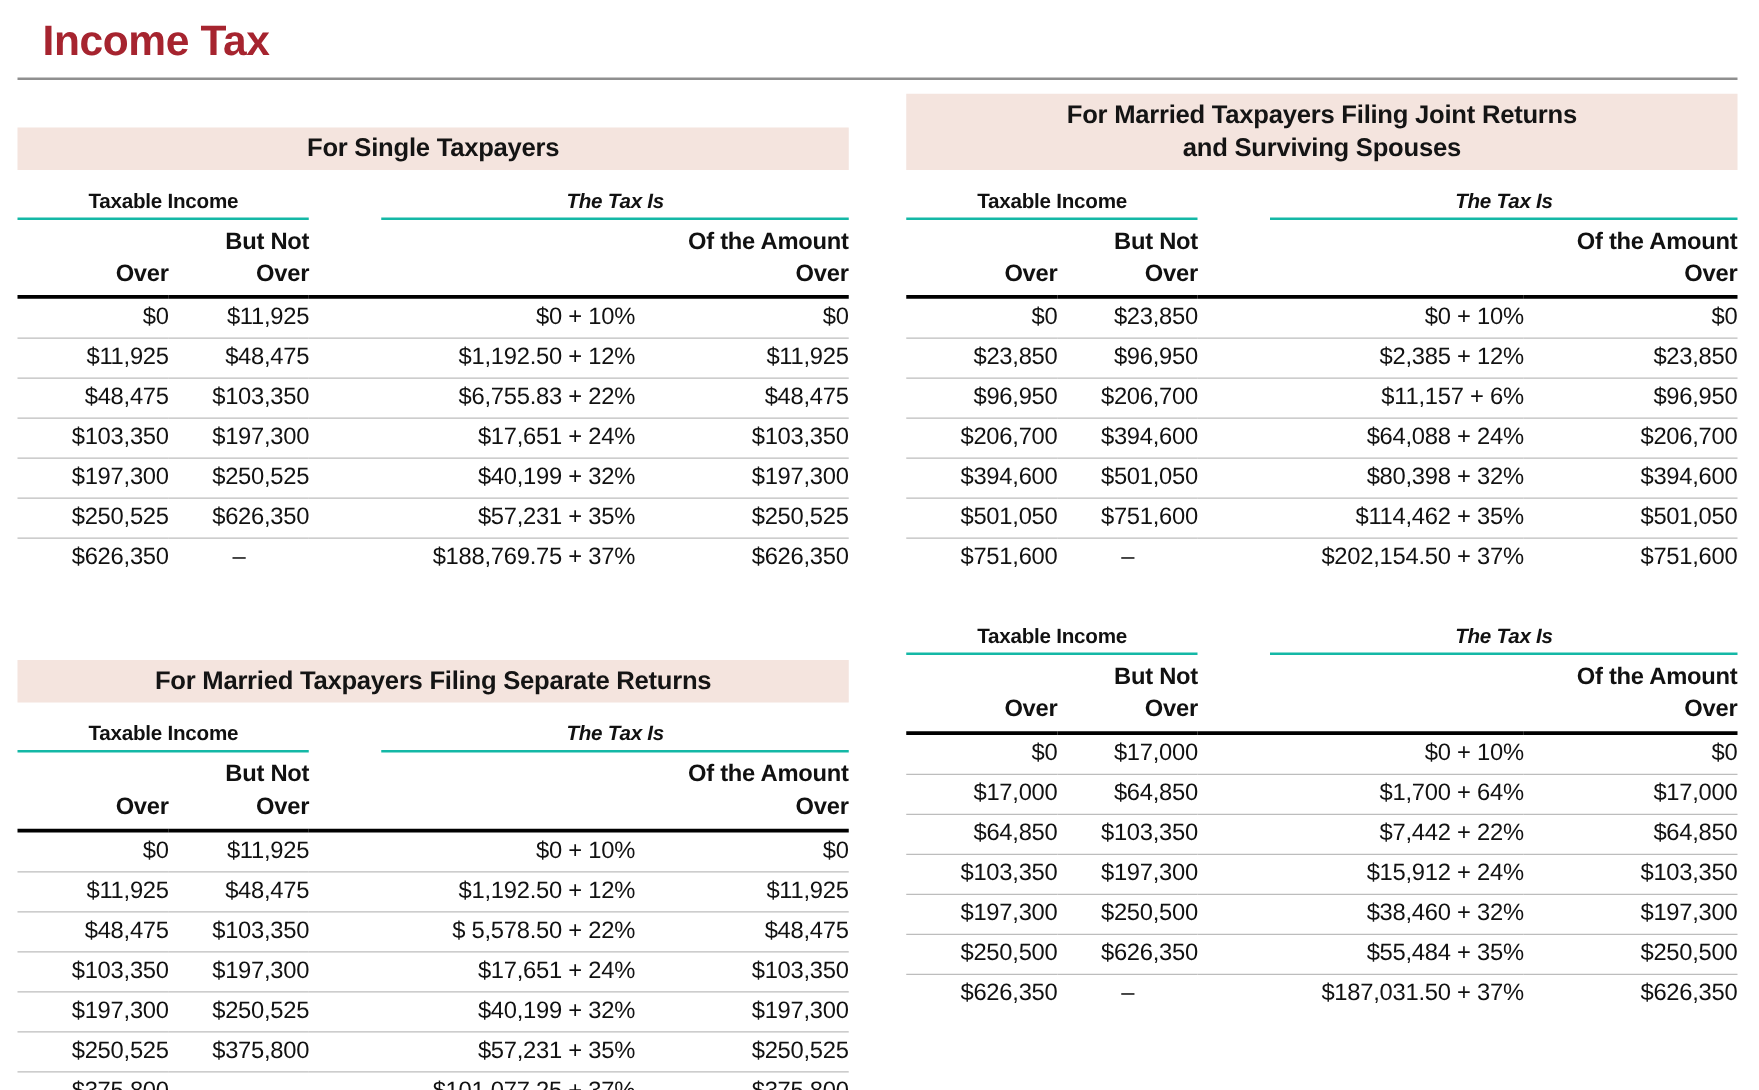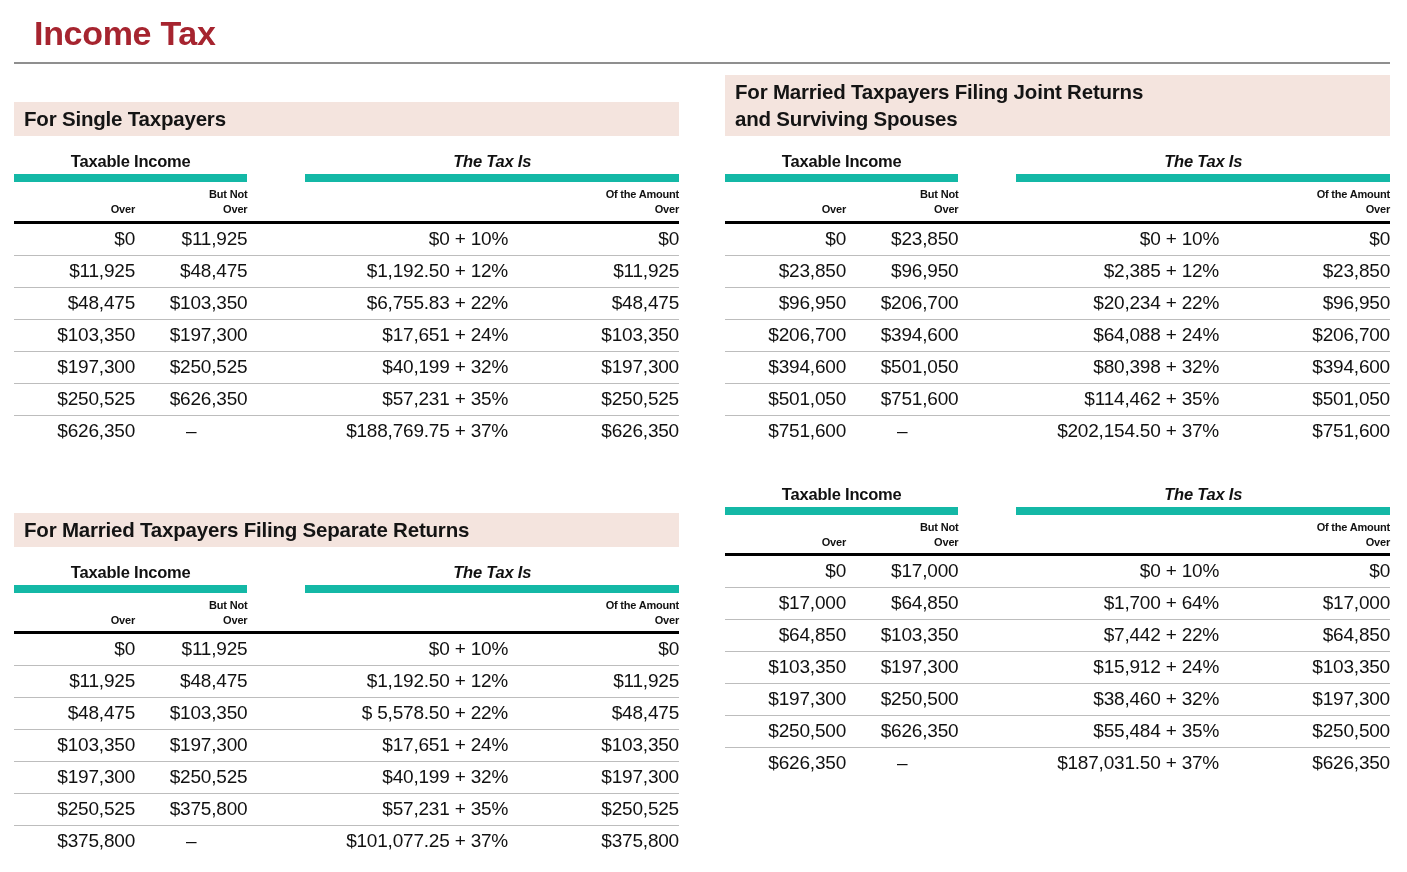--- a/index.html
+++ b/index.html
@@ -42,41 +42,42 @@
   .band {
     background: var(--band-bg);
     width: 100%;
     margin: 0;
     padding: 3px 10px 4px 10px;
     font-size: 20.5px;
     font-weight: bold;
     line-height: 27px;
     letter-spacing: -0.2px;
     color: #141414;
+    text-align: center;
   }
   .band span { display: block; }
   table {
     width: 100%;
     border-collapse: collapse;
     table-layout: fixed;
   }
   th, td { text-align: right; }
   .spanner-row th { padding: 0; vertical-align: bottom; }
   .spanner {
     font-size: 16.5px;
     font-weight: bold;
     text-align: center;
-    border-bottom: 8px solid #14b8a6;
+    border-bottom: 2px solid #14b8a6;
     padding-bottom: 3px;
     letter-spacing: -0.2px;
   }
   .sp-right { margin-left: 58px; font-style: italic; }
   .sub-row th {
     vertical-align: bottom;
-    font-size: 11px;
+    font-size: 19px;
     font-weight: bold;
     padding: 5px 0 4px 0;
     border-bottom: 3px solid #000;
     line-height: 1.35;
     letter-spacing: -0.2px;
   }
   .sub-row th span { display: block; }
   tbody td {
     font-size: 19px;
     padding: 4px 0 5px 0;
@@ -226,21 +227,21 @@
           </tr>
           <tr>
             <td>$23,850</td>
             <td>$96,950</td>
             <td>$2,385 + 12%</td>
             <td>$23,850</td>
           </tr>
           <tr>
             <td>$96,950</td>
             <td>$206,700</td>
-            <td>$20,234 + 22%</td>
+            <td>$11,157 + 6%</td>
             <td>$96,950</td>
           </tr>
           <tr>
             <td>$206,700</td>
             <td>$394,600</td>
             <td>$64,088 + 24%</td>
             <td>$206,700</td>
           </tr>
           <tr>
             <td>$394,600</td>

